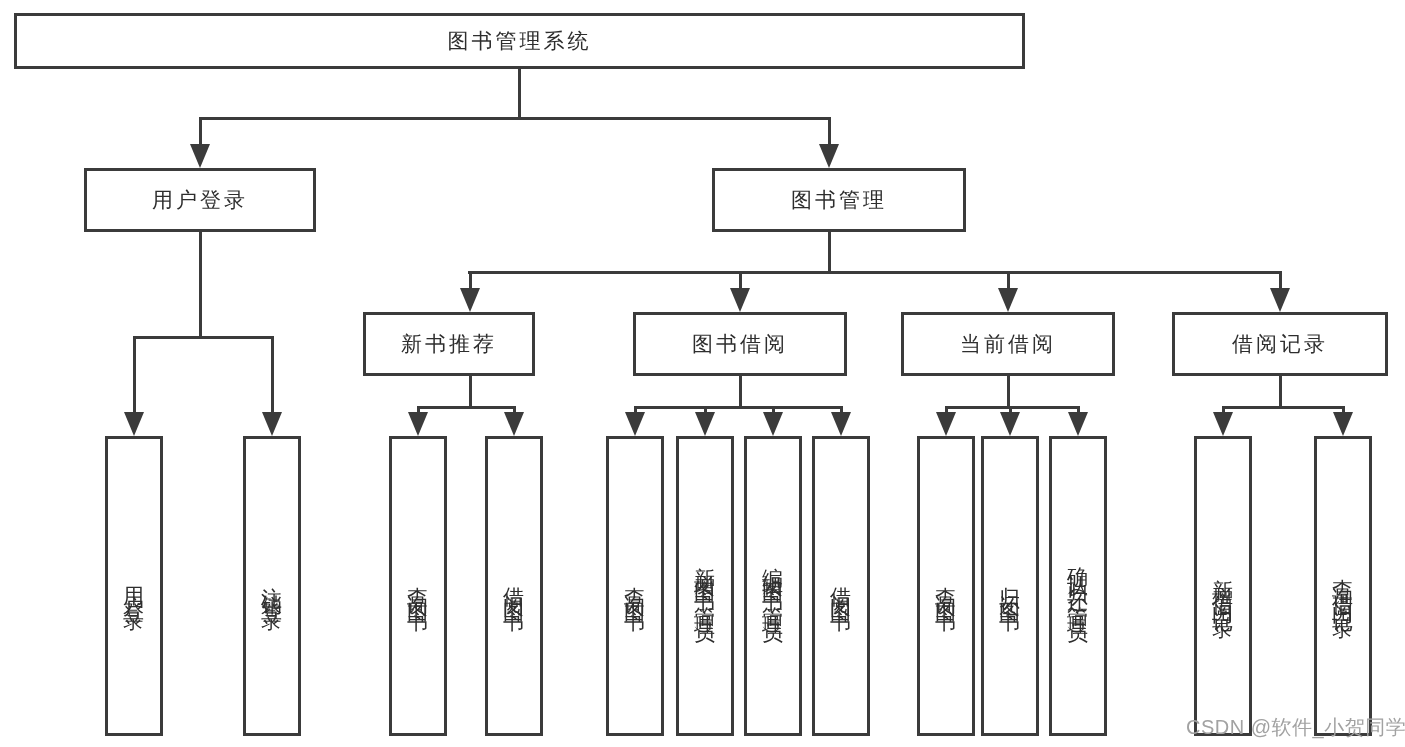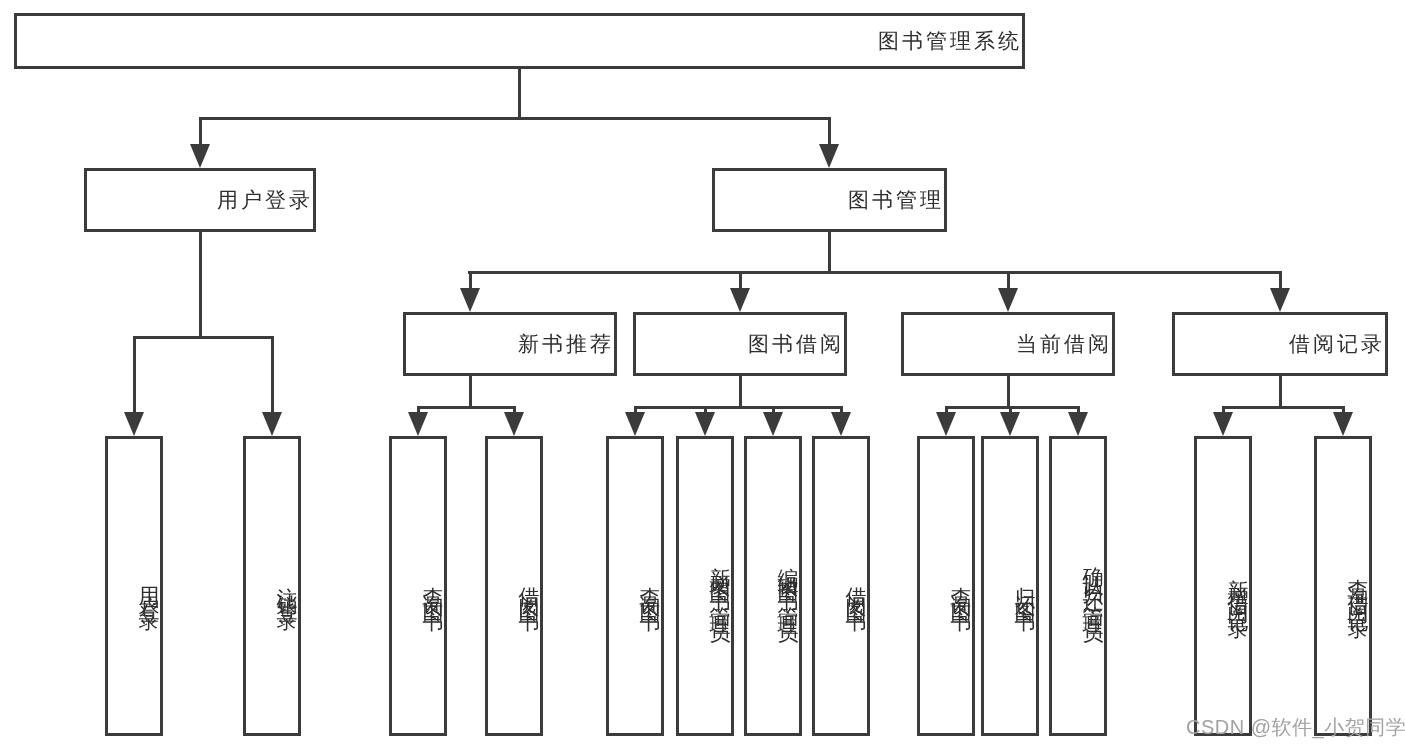--- a/index.html
+++ b/index.html
@@ -2,21 +2,21 @@
 <html><head>
 <meta charset="utf-8">
 <style>
   html,body{margin:0;padding:0;background:#ffffff;}
   .canvas{
     position:relative;width:1405px;height:747px;background:#ffffff;overflow:hidden;
     font-family:"Liberation Sans",sans-serif;color:#2e2e2e;
   }
   .box{
     position:absolute;background:#ffffff;border:3px solid #3b3b3b;box-sizing:border-box;
-    display:flex;align-items:center;justify-content:flex-end;
+    display:flex;align-items:center;justify-content:center;
     font-size:21px;letter-spacing:3px;white-space:nowrap;z-index:2;
   }
   .vbox{top:436px;width:58px;height:300px;}
   .vbox .vtext{
     writing-mode:vertical-rl;text-orientation:mixed;
     letter-spacing:8px;font-size:21px;line-height:1;
   }
   .ln{position:absolute;background:#3b3b3b;z-index:1;}
   .ah{
     position:absolute;width:0;height:0;z-index:1;
@@ -33,25 +33,25 @@
 
 <div class="canvas">
 
   <div class="box" style="left:14px;top:13px;width:1011px;height:56px;">
     <span>图书管理系统</span>
   </div>
 
   <div class="box" style="left:84px;top:168px;width:232px;height:64px;">
     <span>用户登录</span>
   </div>
-  <div class="box" style="left:712px;top:168px;width:235px;height:64px;">
+  <div class="box" style="left:712px;top:168px;width:254px;height:64px;">
     <span>图书管理</span>
   </div>
 
-  <div class="box" style="left:363px;top:312px;width:214px;height:64px;margin-left:40px;">
+  <div class="box" style="left:363px;top:312px;width:172px;height:64px;">
     <span>新书推荐</span>
   </div>
   <div class="box" style="left:901px;top:312px;width:214px;height:64px;">
     <span>当前借阅</span>
   </div>
   <div class="box" style="left:633px;top:312px;width:214px;height:64px;">
     <span>图书借阅</span>
   </div>
   <div class="box" style="left:1172px;top:312px;width:216px;height:64px;">
     <span>借阅记录</span>

